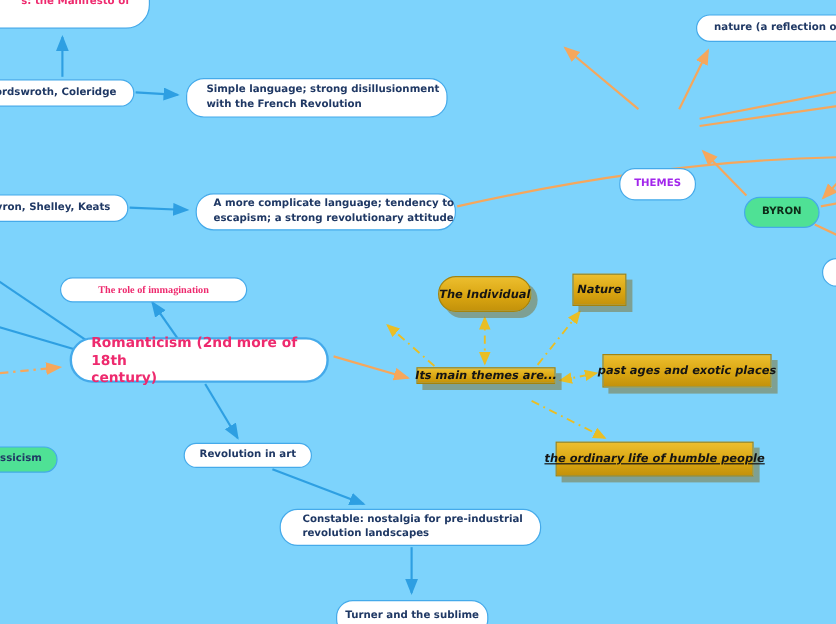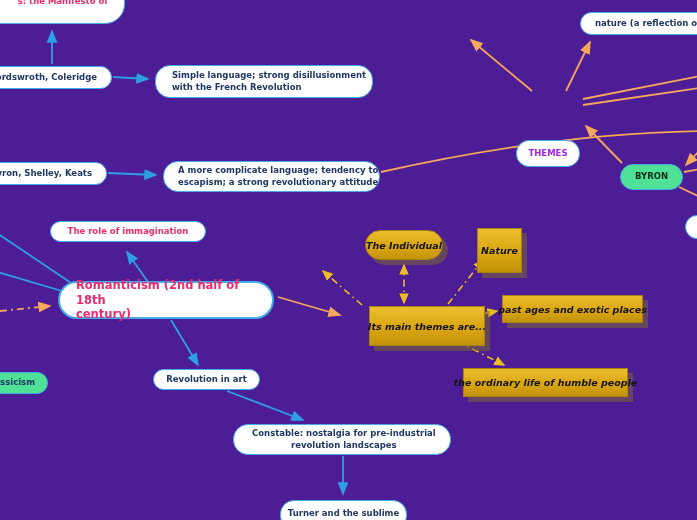--- a/index.html
+++ b/index.html
@@ -1,18 +1,18 @@
 <!DOCTYPE html>
 <html><head>
 <meta charset="utf-8">
 <style>
   html,body{margin:0;padding:0;background:#fff;}
   #canvas{
     position:relative;width:697px;height:520px;overflow:hidden;
-    background:#4c1d95;font-family:"DejaVu Sans",sans-serif;
+    background:#7dd3fc;font-family:"DejaVu Sans",sans-serif;
   }
   #edges{position:absolute;left:0;top:0;width:697px;height:520px;pointer-events:none;}
   .node{
     position:absolute;box-sizing:border-box;background:#fff;
     border:1.7px solid #45AAEA;border-radius:15px;
     display:flex;align-items:center;justify-content:center;
     font-size:8.5px;font-weight:bold;color:#1F3864;
     line-height:1.3;white-space:pre-line;z-index:2;
   }
   .stadium{border-radius:999px;}
@@ -99,38 +99,38 @@
 
   <div class="node stadium rightalign nowrap" style="left:-150px;top:162px;width:257px;height:23px;padding-right:14px;">n: Byron, Shelley, Keats</div>
 
   <div class="node left" style="left:163px;top:161px;width:217px;height:31px;padding-left:14px;">A more complicate language; tendency to
 escapism; a strong revolutionary attitude</div>
 
   <div class="node green nowrap" style="left:620px;top:164px;width:63px;height:26px;border-radius:13px;color:#0d2b18;">BYRON</div>
 
   <div class="node stadium" style="left:685px;top:215px;width:34px;height:24px;"></div>
 
-  <div class="node stadium pink nowrap" style="left:50px;top:221px;width:156px;height:21px;">The role of immagination</div>
+  <div class="node stadium pink nowrap" style="left:50px;top:231px;width:156px;height:21px;font-family:Liberation Serif, serif;">The role of immagination</div>
 
-  <div class="node big left pink" style="left:58px;top:281px;width:216px;height:38px;border-radius:19px;padding-left:16px;">Romanticism (2nd half of 18th
+  <div class="node big left pink" style="left:58px;top:281px;width:216px;height:38px;border-radius:19px;padding-left:16px;">Romanticism (2nd more of 18th
 century)</div>
 
   <div class="node stadium green rightalign nowrap" style="left:-60px;top:372px;width:108px;height:22px;padding-right:12px;">assicism</div>
 
   <div class="node stadium nowrap" style="left:153px;top:369px;width:107px;height:21px;">Revolution in art</div>
 
-  <div class="node left" style="left:233px;top:424px;width:218px;height:31px;padding-left:18px;text-align:center;">Constable: nostalgia for pre-industrial
+  <div class="node left" style="left:233px;top:424px;width:218px;height:31px;padding-left:18px;">Constable: nostalgia for pre-industrial
 revolution landscapes</div>
 
   <div class="node nowrap" style="left:280px;top:500px;width:127px;height:30px;border-radius:14px;align-items:flex-start;padding-top:7px;">Turner and the sublime</div>
 
 
   <div class="note" style="left:365px;top:230px;width:78px;height:30px;border-radius:15px;">The Individual</div>
 
-  <div class="note" style="left:477px;top:228px;width:45px;height:45px;">Nature</div>
+  <div class="note" style="left:477px;top:228px;width:45px;height:27px;">Nature</div>
 
-  <div class="note" style="left:347px;top:306px;width:116px;height:40px;margin-left:22px;">Its main themes are...</div>
+  <div class="note" style="left:347px;top:306px;width:116px;height:14px;">Its main themes are...</div>
 
   <div class="note" style="left:502px;top:295px;width:141px;height:28px;">past ages and exotic places</div>
 
-  <div class="note" style="left:463px;top:368px;width:165px;height:29px;">the ordinary life of humble people</div>
+  <div class="note" style="left:463px;top:368px;width:165px;height:29px;text-decoration:underline;">the ordinary life of humble people</div>
 
 </div>
 
 </body></html>

